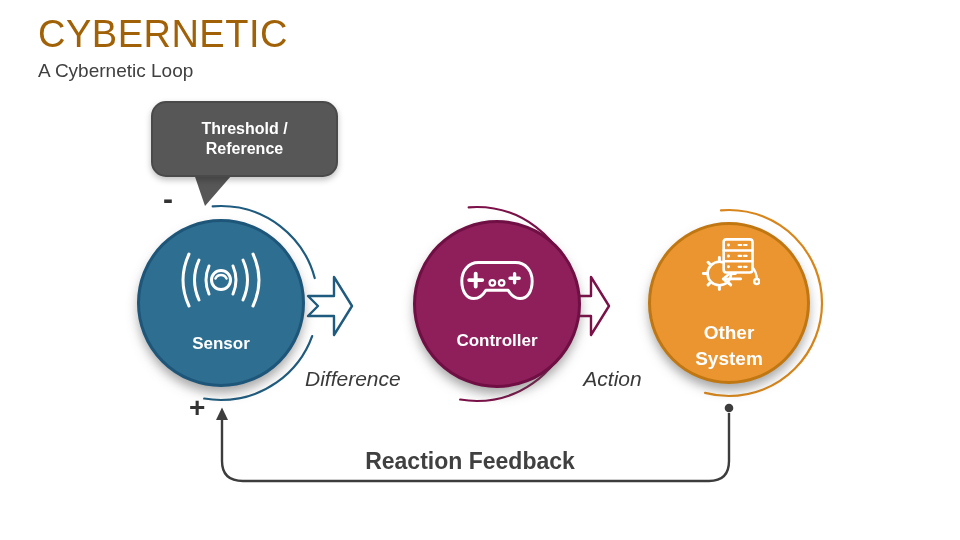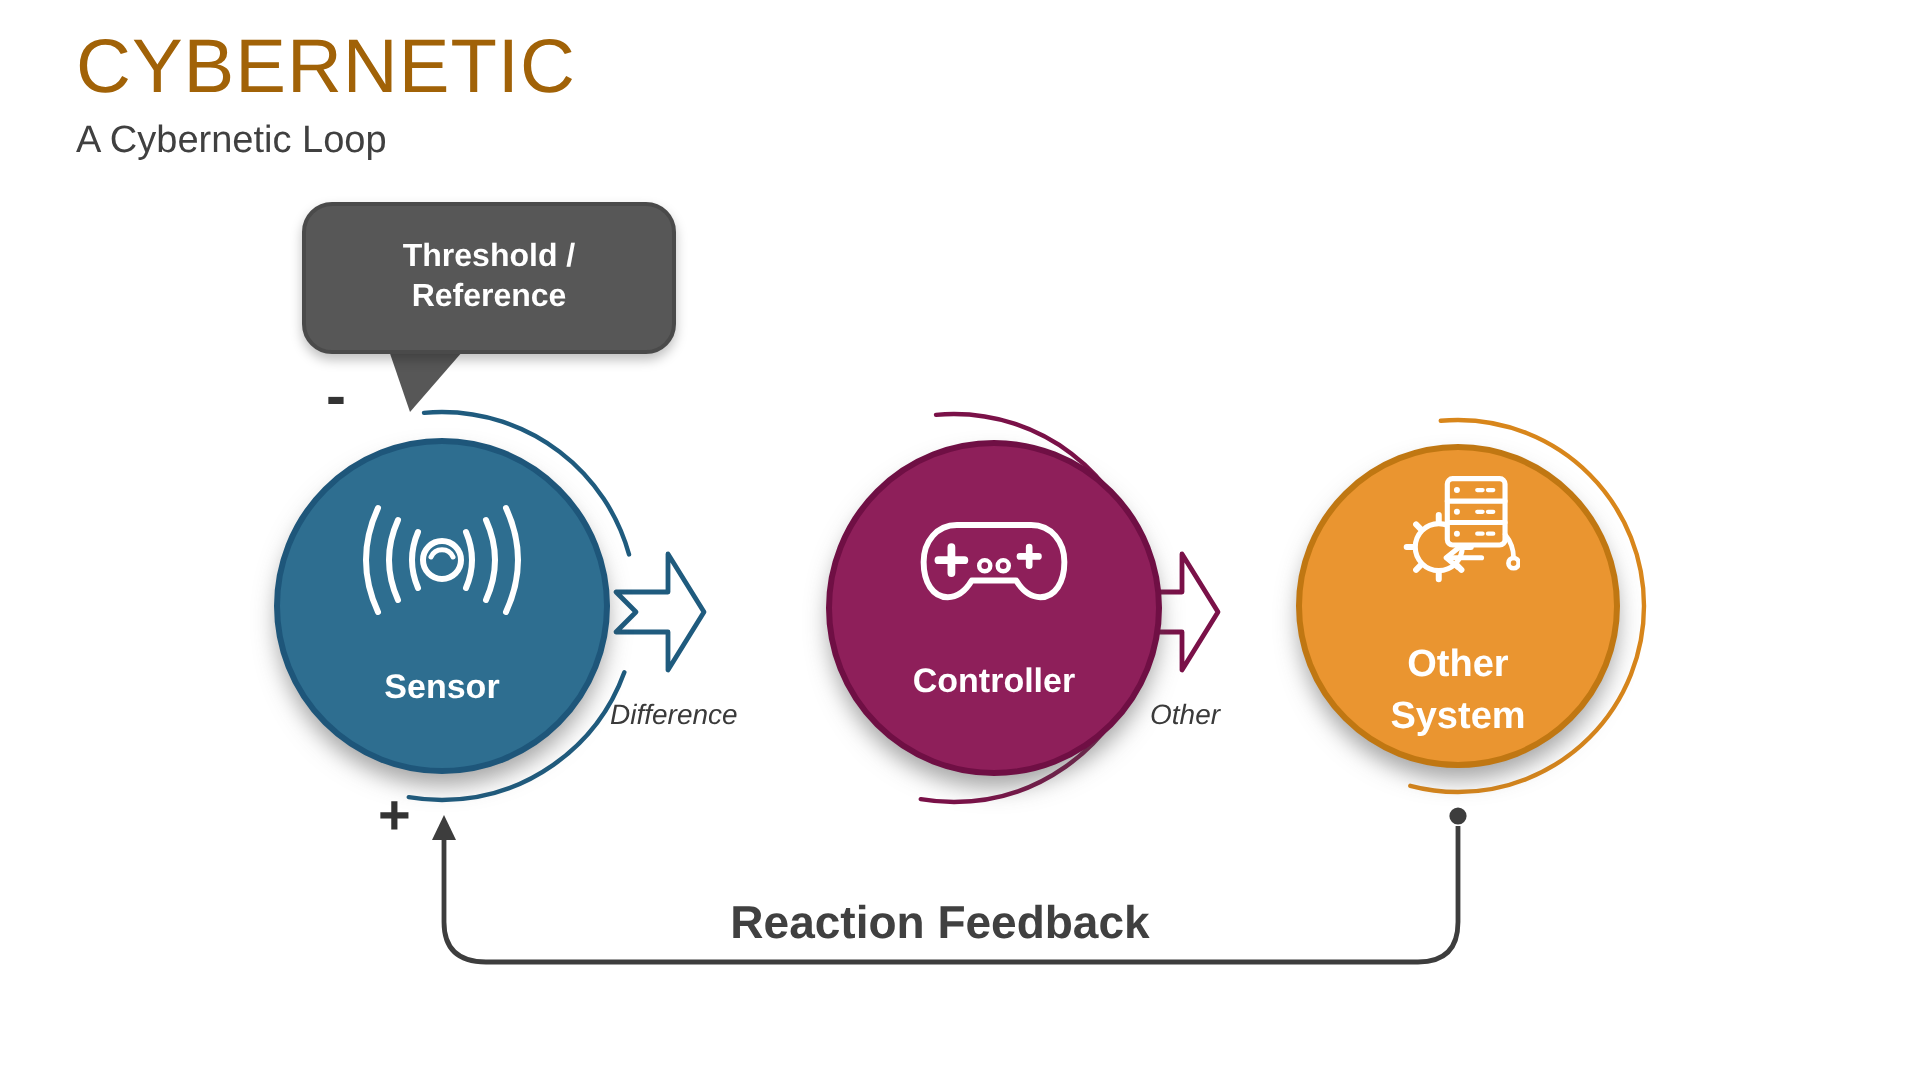--- a/index.html
+++ b/index.html
@@ -37,21 +37,21 @@
   }
   .node svg{display:block;}
   .node-label{font-weight:700; font-size:17px; text-align:center; line-height:1.35;}
   .node-sensor{left:137px; top:219px; width:162px; height:162px; background:#2E6E90; border:3px solid #1E567A;}
   .node-controller{left:413px; top:220px; width:162px; height:162px; background:#8E1F5A; border:3px solid #6F0F44;}
   .node-other{left:648px; top:222px; width:156px; height:156px; background:#EA9530; border:3px solid #C07712;}
   .node-other .node-label{font-size:19px; width:78px;}
 
   .overlay{left:0; top:0; z-index:1;}
 
-  .flow-label{font-style:italic; font-size:14px; color:#3a3a3a; z-index:2;}
+  .flow-label{font-style:italic; font-size:21px; color:#3a3a3a; text-align:center; z-index:2;margin-top:18px;}
   .flow-difference{left:305px; top:349px; width:90px;}
   .flow-action{left:575px; top:349px; width:75px;}
 
   .feedback-label{left:360px; top:448px; width:220px; text-align:center;
     font-size:23px; font-weight:700; color:#404040; z-index:2;}
 </style>
 </head>
 <body>
 
 <div class="slide">
@@ -119,17 +119,17 @@
       <path d="M38,10.3 H47 M38,20.5 H47 M38,30.7 H47" stroke-width="2" stroke-dasharray="2.5 2.5"></path>
       <path d="M24,42 H40" stroke-width="2.4"></path>
       <path d="M29,37.5 L23.5,42 L29,46.5" stroke-width="2.4"></path>
       <path d="M51,31 Q55,36 55,42" stroke-width="2.2"></path>
       <circle cx="55" cy="44.5" r="2.4" stroke-width="2.2"></circle>
     </svg>
     <div class="node-label">Other System</div>
   </div>
 
   <div class="abs flow-label flow-difference">Difference</div>
-  <div class="abs flow-label flow-action">Other</div>
+  <div class="abs flow-label flow-action">Action</div>
 
   <div class="abs feedback-label">Reaction Feedback</div>
 
 </div>
 
 </body></html>

